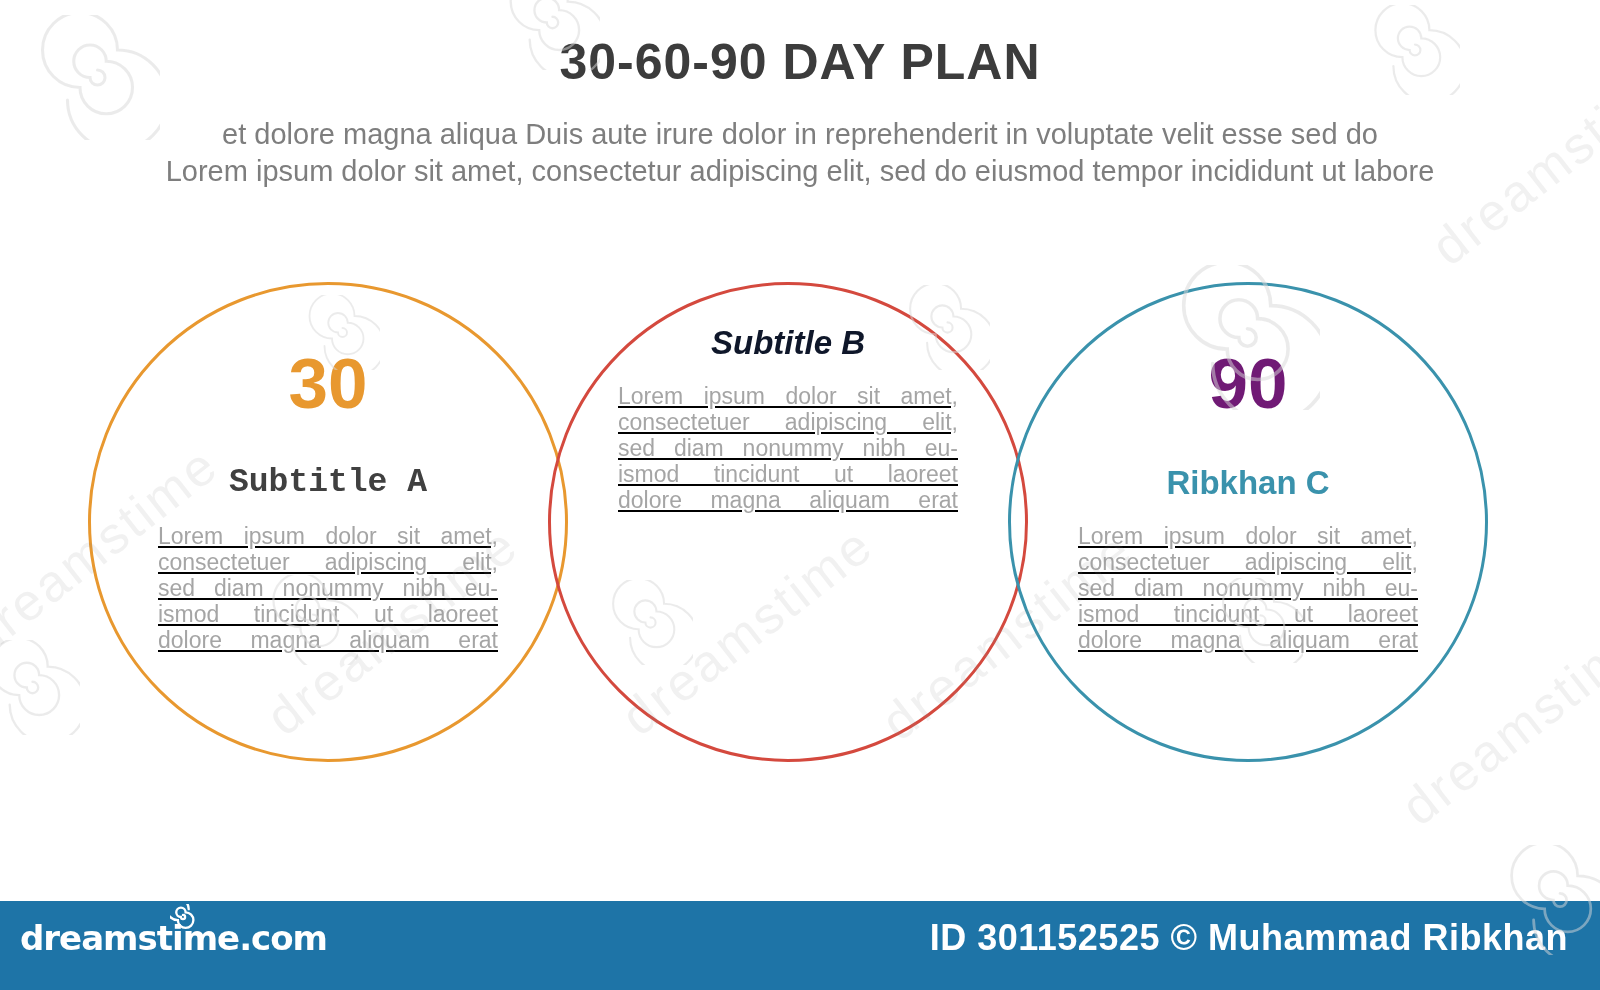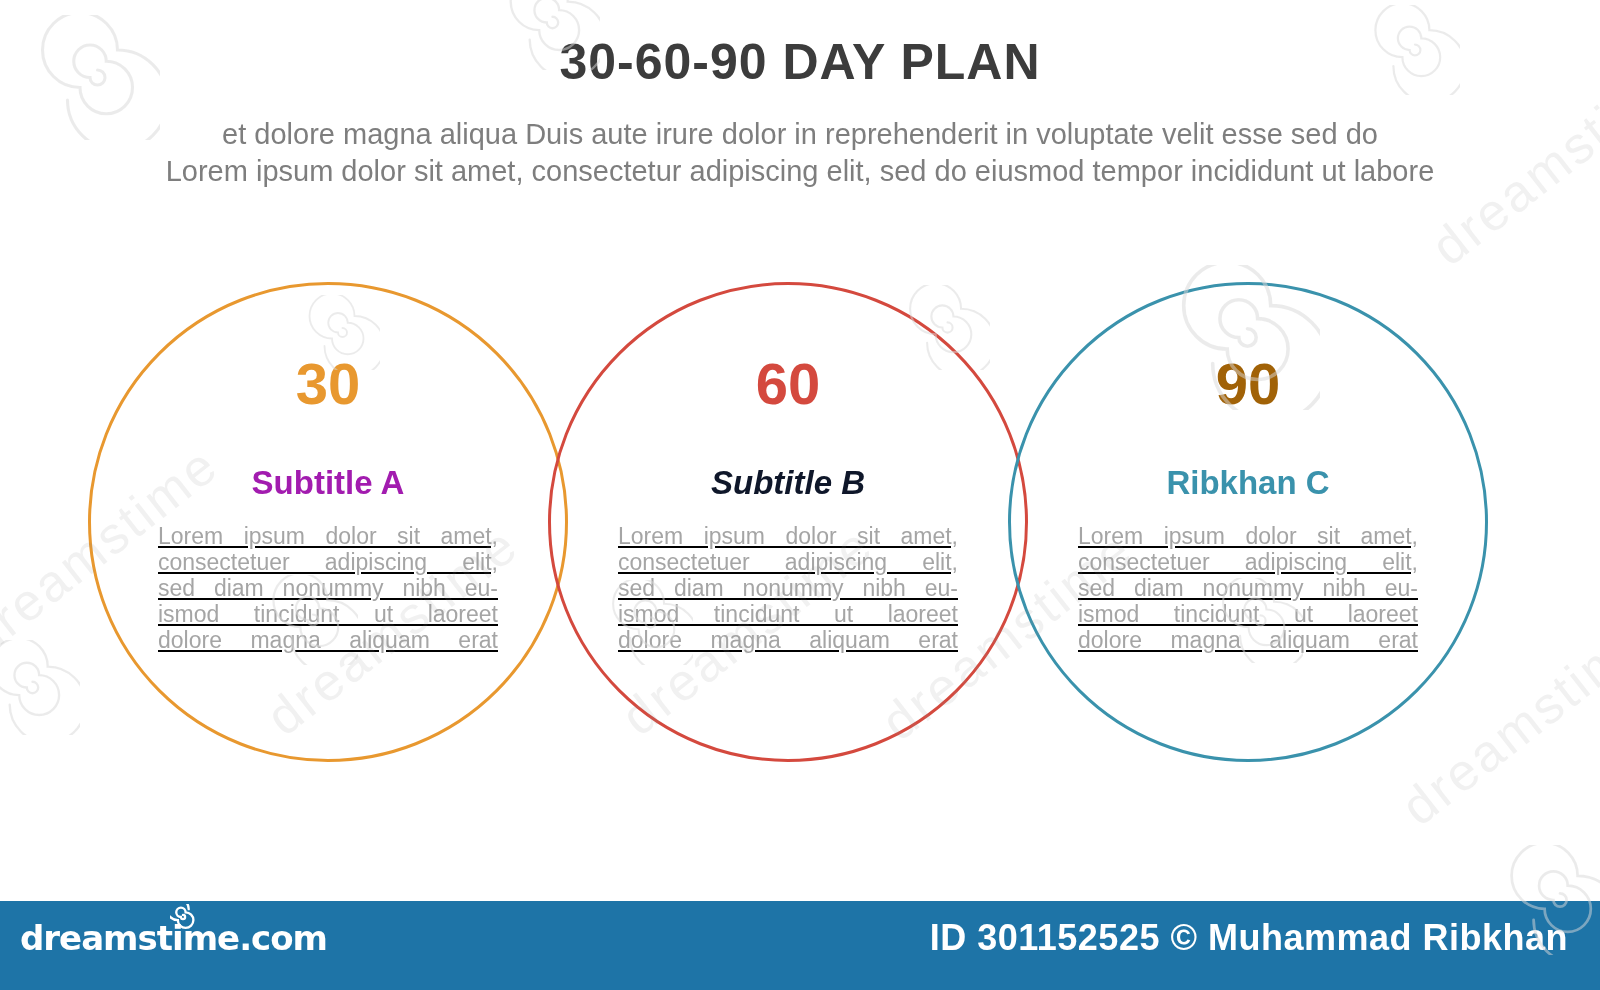--- a/index.html
+++ b/index.html
@@ -44,21 +44,21 @@
     width:480px;
     height:480px;
     border:3px solid #999;
     border-radius:50%;
     text-align:center;
     z-index:1;
   }
   .c0 { left:88px; }
   .c1 { left:548px; }
   .c2 { left:1008px; }
-  .num { margin-top:58px; font-size:58px; line-height:82px; font-weight:bold; }
+  .num { margin-top:58px; font-size:71px; line-height:82px; font-weight:bold; }
   .subtitle { margin-top:38px; font-size:33px; line-height:40px; font-weight:bold; }
   .cbody { margin:20px auto 0; width:340px;text-decoration:underline; }
   .bl {
     font-size:23px;
     line-height:26px;
     color:#A5A5A5;
     text-align:justify;
     text-align-last:justify;
     text-justify:inter-word;
   }
@@ -98,44 +98,43 @@
 <div class="header">
   <div class="title">30-60-90 DAY PLAN</div>
   <div class="desc">
     <div>et dolore magna aliqua Duis aute irure dolor in reprehenderit in voluptate velit esse sed do</div>
     <div>Lorem ipsum dolor sit amet, consectetur adipiscing elit, sed do eiusmod tempor incididunt ut labore</div>
   </div>
 </div>
 
 <div class="circle c0" style="border-color: rgb(232, 152, 47);">
   <div class="num" style="color: rgb(232, 152, 47);">30</div>
-  <div class="subtitle" style="color: #a21caf;">Subtitle A</div>
+  <div class="subtitle" style="color: #404040; font-family: Liberation Mono, monospace;">Subtitle A</div>
   <div class="cbody">
     <div class="bl">Lorem ipsum dolor sit amet,</div>
     <div class="bl">consectetuer adipiscing elit,</div>
     <div class="bl">sed diam nonummy nibh eu-</div>
     <div class="bl">ismod tincidunt ut laoreet</div>
     <div class="bl">dolore magna aliquam erat</div>
   </div>
 </div>
 
 <div class="circle c1" style="border-color: rgb(212, 73, 62);">
-  <div class="num" style="color: rgb(212, 73, 62);">60</div>
   <div class="subtitle" style="color: #0f172a; font-style: italic;">Subtitle B</div>
   <div class="cbody">
     <div class="bl">Lorem ipsum dolor sit amet,</div>
     <div class="bl">consectetuer adipiscing elit,</div>
     <div class="bl">sed diam nonummy nibh eu-</div>
     <div class="bl">ismod tincidunt ut laoreet</div>
     <div class="bl">dolore magna aliquam erat</div>
   </div>
 </div>
 
 <div class="circle c2" style="border-color: rgb(58, 146, 172);">
-  <div class="num" style="color: #a16207;">90</div>
+  <div class="num" style="color: #701a75;">90</div>
   <div class="subtitle" style="color: rgb(58, 146, 172);">Ribkhan C</div>
   <div class="cbody">
     <div class="bl">Lorem ipsum dolor sit amet,</div>
     <div class="bl">consectetuer adipiscing elit,</div>
     <div class="bl">sed diam nonummy nibh eu-</div>
     <div class="bl">ismod tincidunt ut laoreet</div>
     <div class="bl">dolore magna aliquam erat</div>
   </div>
 </div>
 

